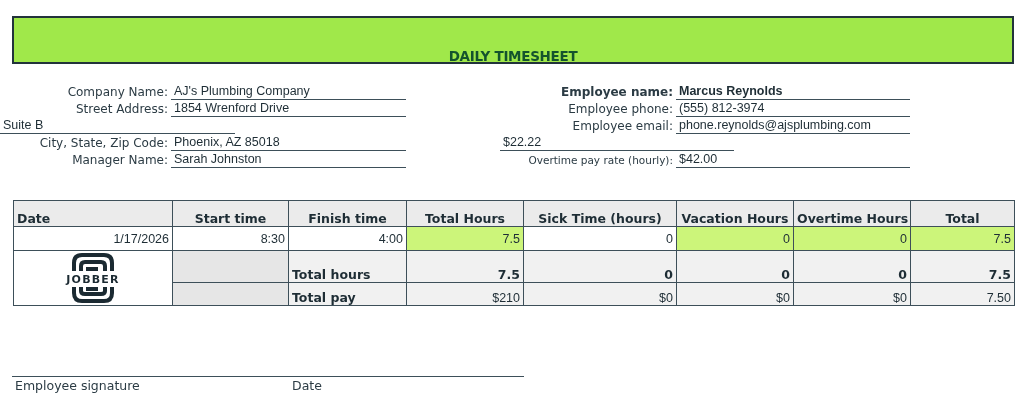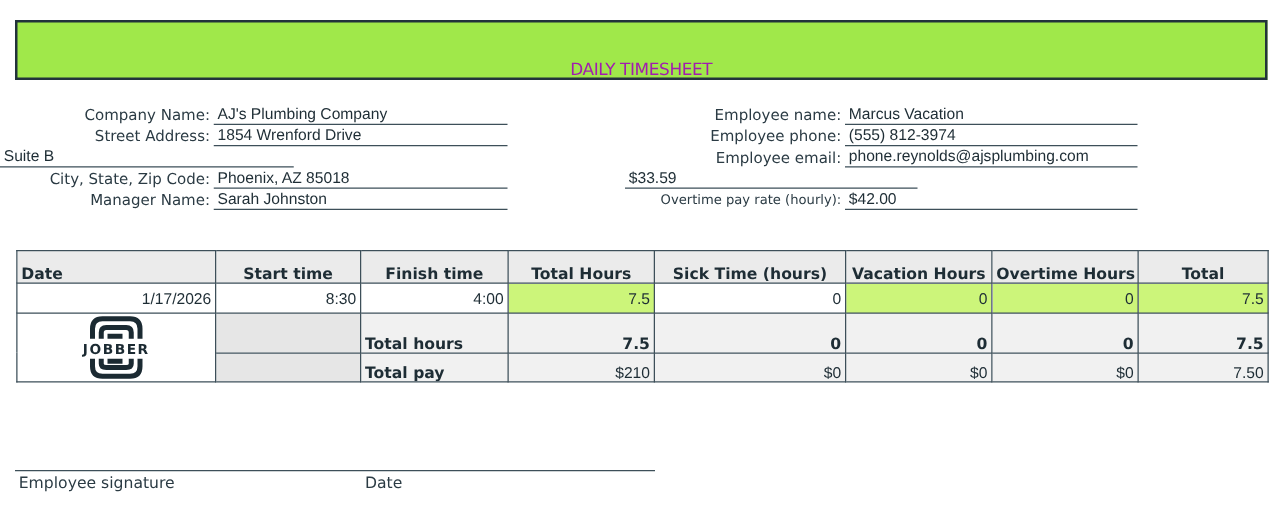--- a/index.html
+++ b/index.html
@@ -4,21 +4,21 @@
 <style>
   * { box-sizing: border-box; margin: 0; padding: 0; }
   html, body { width: 1024px; height: 412px; background: #ffffff; overflow: hidden; }
   body { position: relative; font-family: "DejaVu Sans", sans-serif; color: #22333b; }
 
   .title-bar {
     position: absolute; left: 12px; top: 16px; width: 1002px; height: 48px;
     background: #a0e84a; border: 2px solid #22333b;
     display: flex; align-items: center; justify-content: center;
   }
-  .title-bar span { font-weight: normal; font-size: 13.5px; letter-spacing: -0.3px; color: #a21caf; margin-top: 31px; }
+  .title-bar span { font-weight: bold; font-size: 13.5px; letter-spacing: -0.3px; color: #14532d; margin-top: 31px; }
 
   .info-row { position: absolute; height: 17px; display: flex; align-items: flex-end; }
   .info-label {
     text-align: right; font-size: 12px; color: #2b3b44; white-space: nowrap;
     padding-right: 3px; line-height: 16px;
   }
   .info-label.small { font-size: 10.5px; }
   .info-value {
     font-family: "Liberation Sans", sans-serif; font-size: 12.5px; color: #1e2d35;
     border-bottom: 1.2px solid #3d4f59; line-height: 15px; padding-left: 3px; white-space: nowrap;
@@ -66,34 +66,34 @@
 </div>
 <div class="info-row" style="left:0;top:134px;">
   <div class="info-label" style="width:171px;">City, State, Zip Code:</div>
   <div class="info-value" style="width:235px;">Phoenix, AZ 85018</div>
 </div>
 <div class="info-row" style="left:0;top:151px;">
   <div class="info-label" style="width:171px;">Manager Name:</div>
   <div class="info-value" style="width:235px;">Sarah Johnston</div>
 </div>
 
-<div class="info-row" style="left:500px;top:83px;">
+<div class="info-row" style="left:500px;top:83px;font-weight:bold;">
   <div class="info-label" style="width:176px;">Employee name:</div>
-  <div class="info-value" style="width:234px;">Marcus Vacation</div>
+  <div class="info-value" style="width:234px;">Marcus Reynolds</div>
 </div>
 <div class="info-row" style="left:500px;top:100px;">
   <div class="info-label" style="width:176px;">Employee phone:</div>
   <div class="info-value" style="width:234px;">(555) 812-3974</div>
 </div>
 <div class="info-row" style="left:500px;top:117px;">
   <div class="info-label" style="width:176px;">Employee email:</div>
   <div class="info-value" style="width:234px;">phone.reynolds@ajsplumbing.com</div>
 </div>
 <div class="info-row" style="left:500px;top:134px;">
-  <div class="info-value" style="width:234px;">$33.59</div>
+  <div class="info-value" style="width:234px;">$22.22</div>
 </div>
 <div class="info-row" style="left:500px;top:151px;">
   <div class="info-label small" style="width:176px;">Overtime pay rate (hourly):</div>
   <div class="info-value" style="width:234px;">$42.00</div>
 </div>
 
 <table class="ts">
   <colgroup>
     <col style="width:159px">
       <col style="width:116px">

